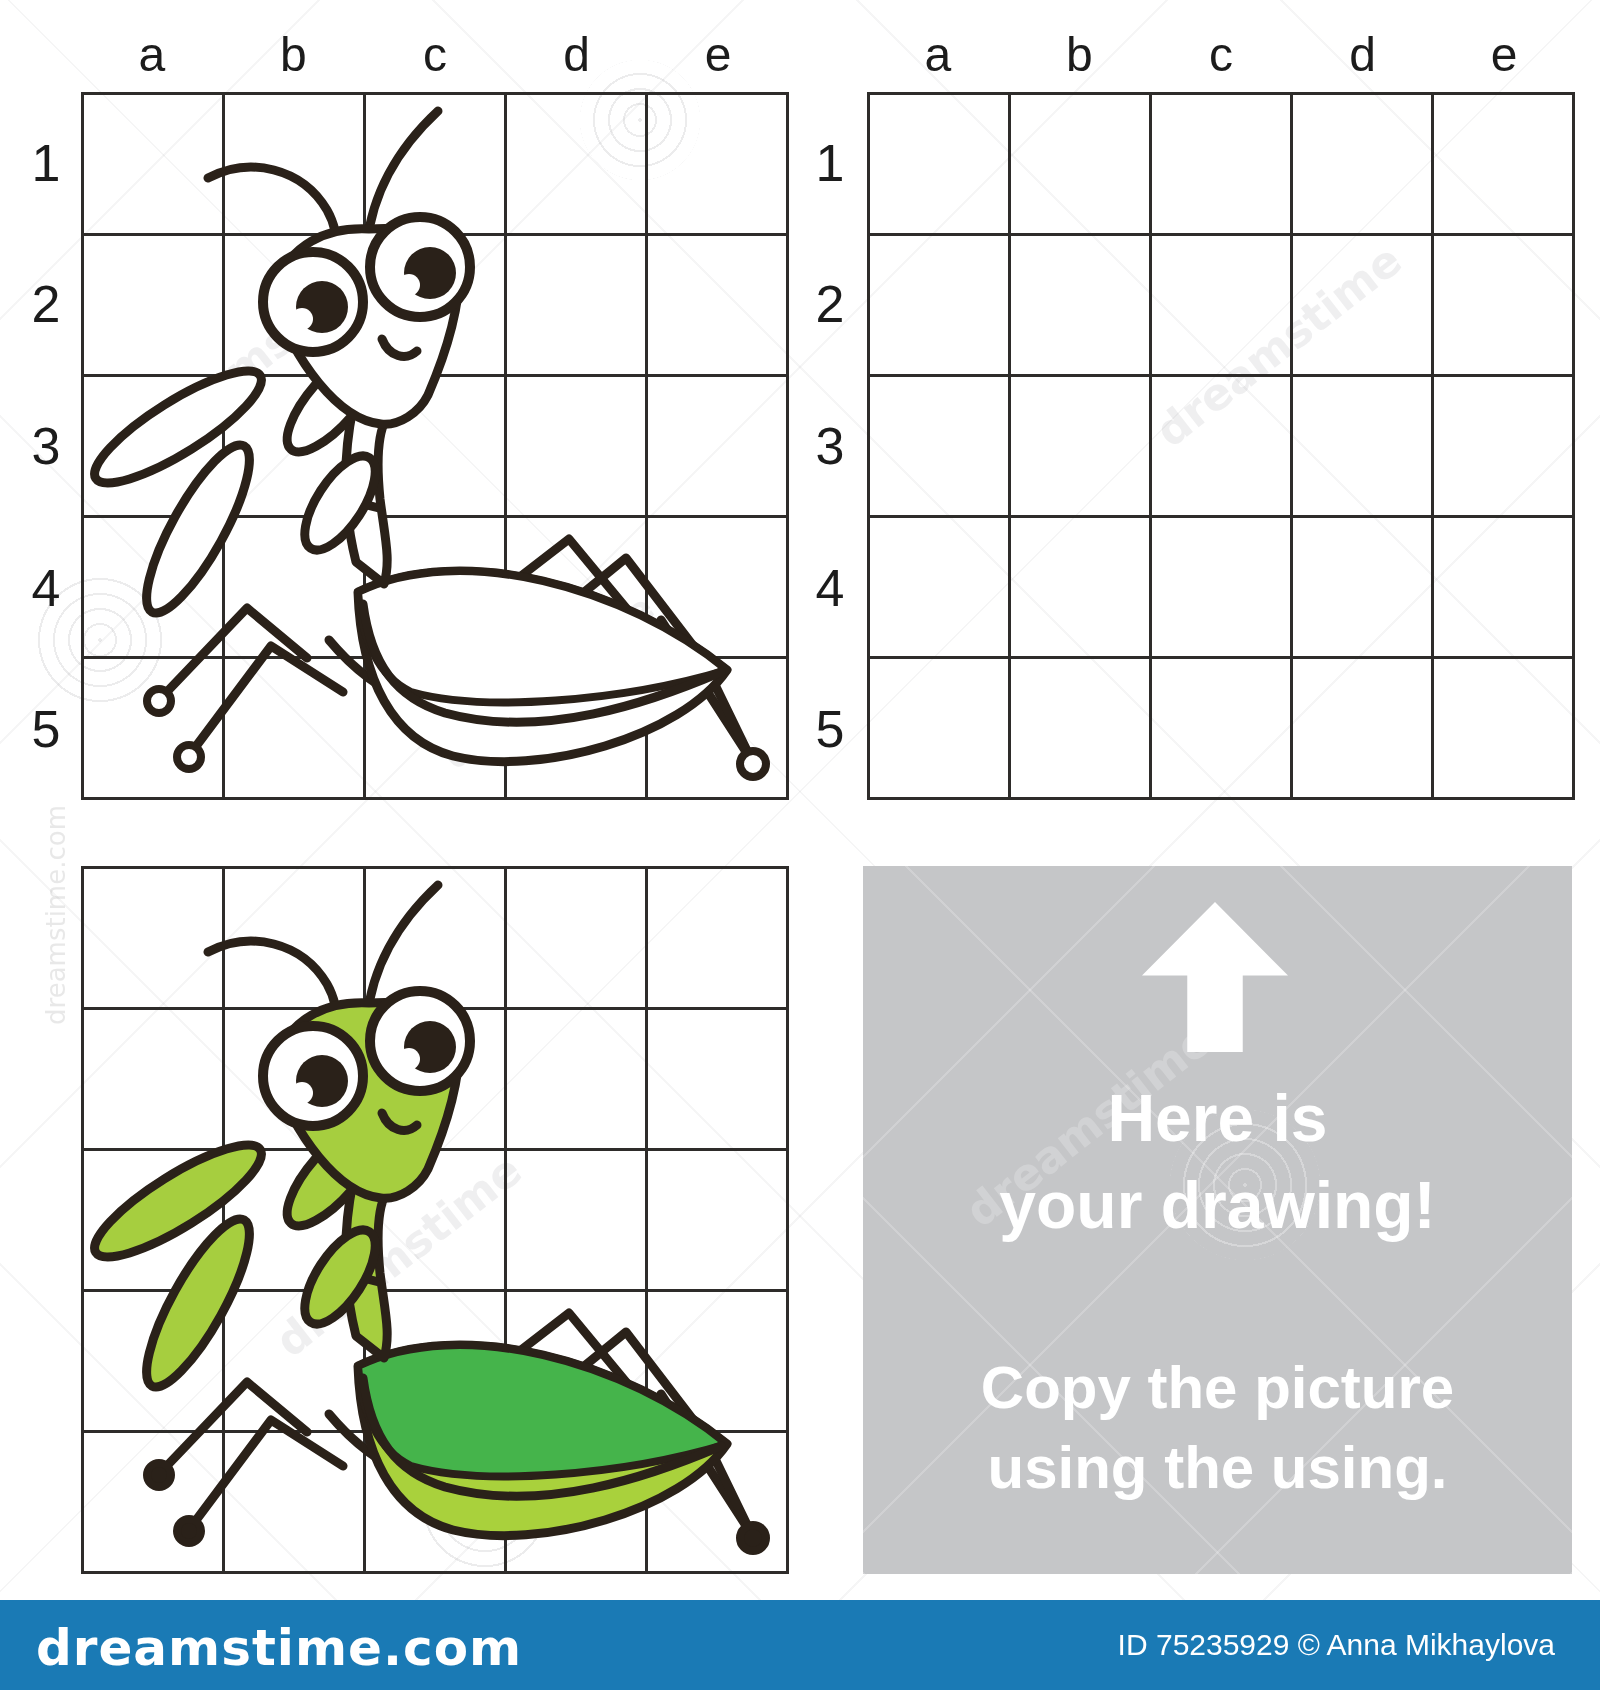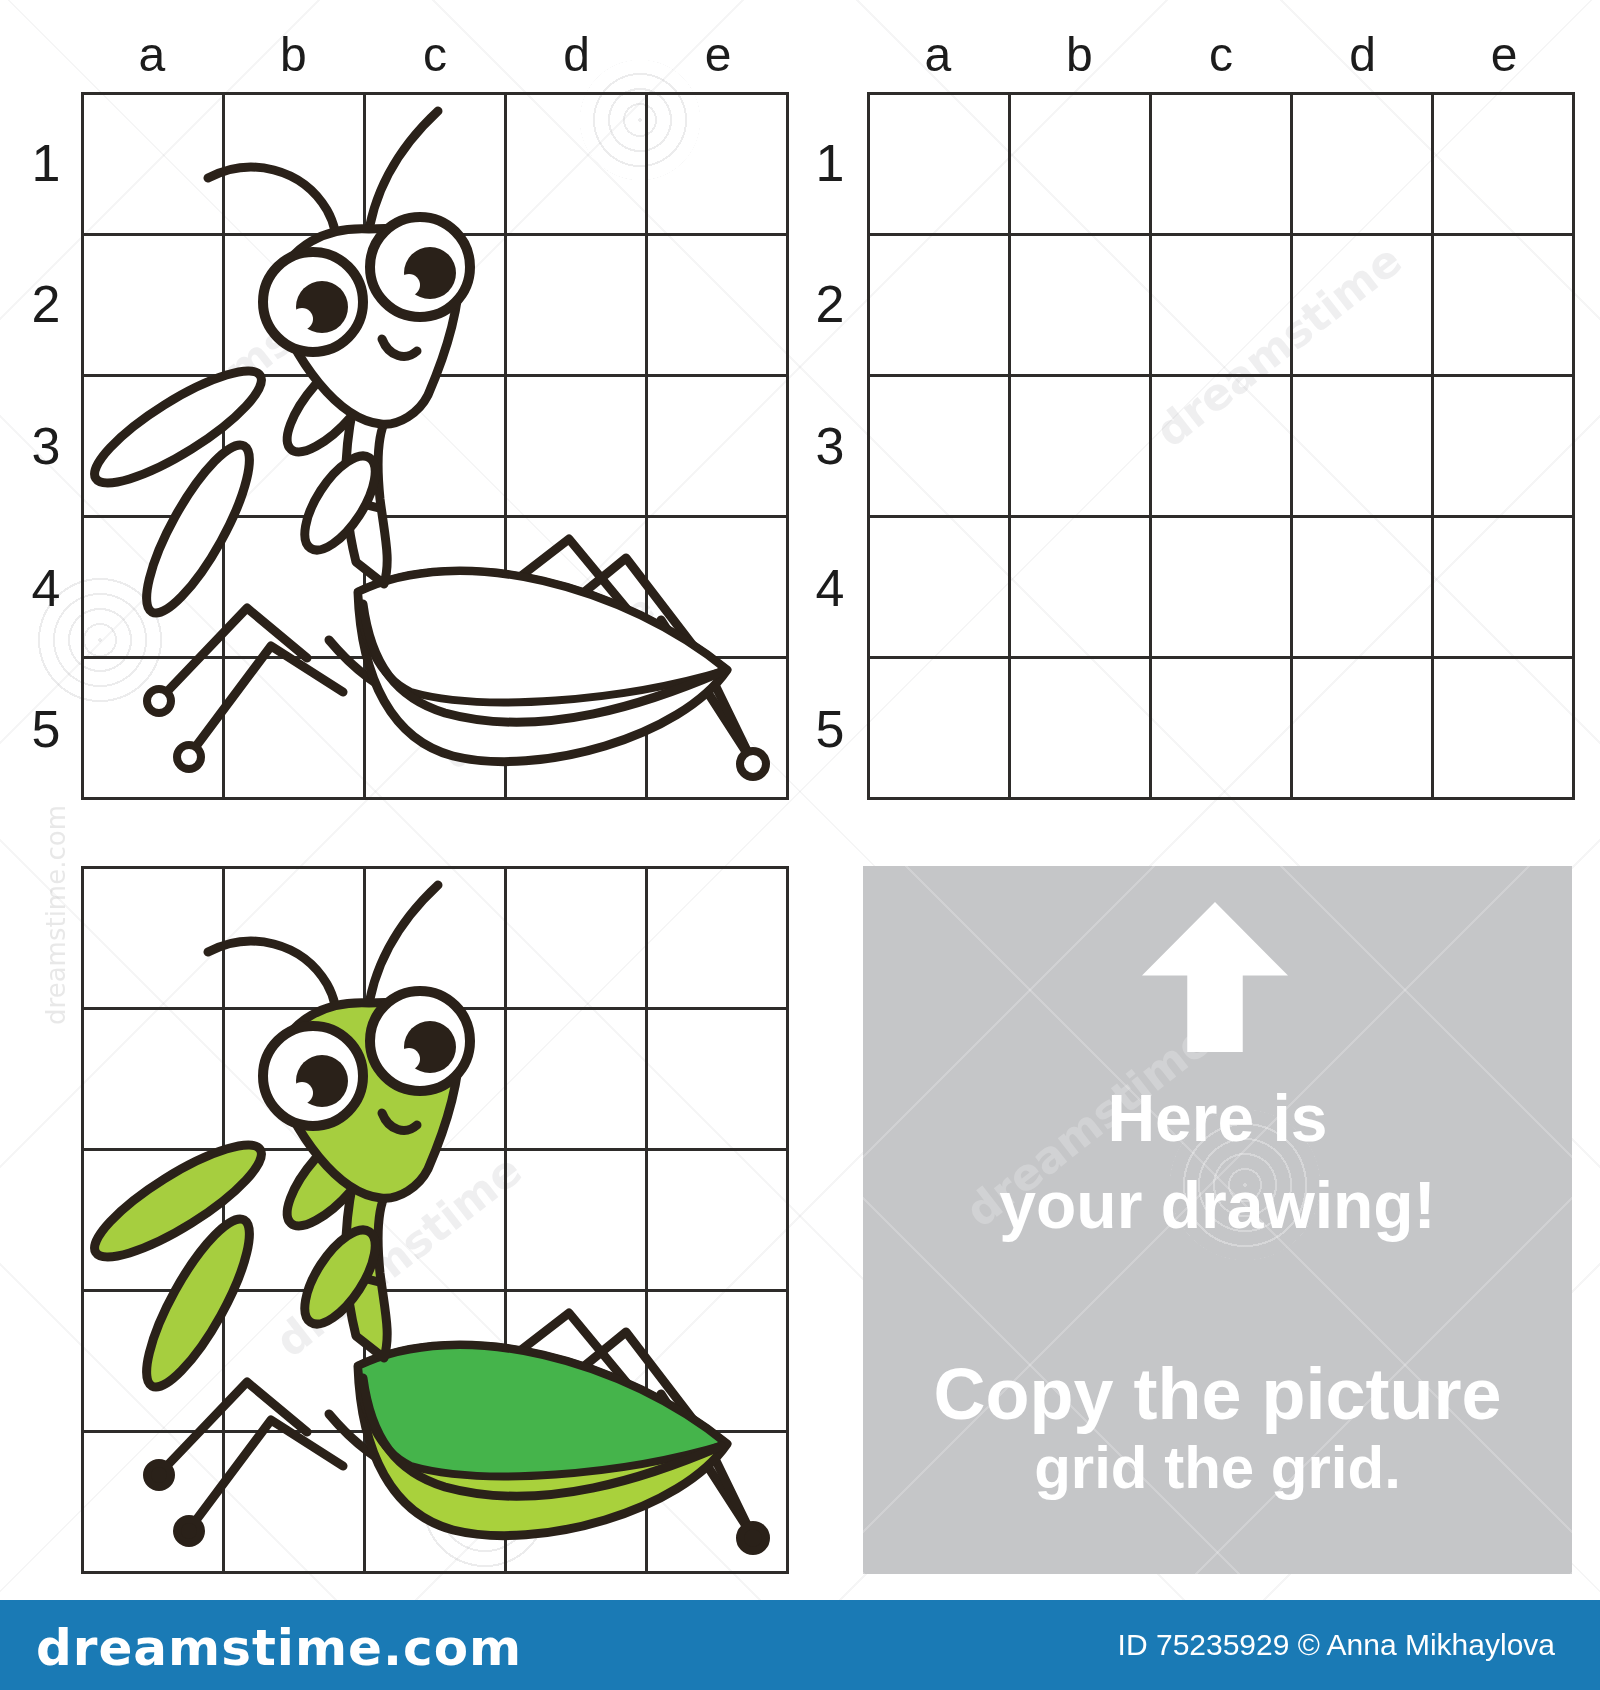--- a/index.html
+++ b/index.html
@@ -56,21 +56,21 @@
     background-color:var(--box-gray);
     background-image:
       repeating-linear-gradient(45deg, rgba(255,255,255,.20) 0 2px, transparent 2px 265px),
       repeating-linear-gradient(-45deg, rgba(255,255,255,.20) 0 2px, transparent 2px 265px);}
   .arrow-up{position:absolute;left:279px;top:36px;width:146px;height:150px;background:var(--arrow-white);
     clip-path:polygon(50% 0,100% 49%,69% 49%,69% 100%,31% 100%,31% 49%,0 49%);}
   .gb-line{position:absolute;width:100%;text-align:center;color:#ffffff;font-weight:bold;
            font-family:"Liberation Sans",sans-serif;}
   .l-here{top:214px;font-size:66px;}
   .l-your{top:301px;font-size:66px;}
-  .l-copy{top:487px;font-size:72px;}
+  .l-copy{top:487px;font-size:60px;}
   .l-using{top:567px;font-size:60px;}
 
   
   .bluebar{position:absolute;left:0;top:1600px;width:1600px;height:90px;background:var(--bar-blue);z-index:3;}
   .logo{position:absolute;left:36px;top:0;height:90px;line-height:96px;color:#fff;
         font-family:"DejaVu Sans",sans-serif;font-weight:bold;font-size:50px;letter-spacing:1px;}
   .credit{position:absolute;right:45px;top:0;height:90px;line-height:90px;color:#fff;
           font-size:30px;font-family:"Liberation Sans",sans-serif;}
 
   
@@ -187,21 +187,21 @@
     <svg class="mantis-color" width="705" height="705" viewBox="0 0 705 705">
       <use href="#mantis"></use>
     </svg>
   </div>
 
   <div class="graybox">
     <div class="arrow-up"></div>
     <div class="gb-line l-here">Here is</div>
     <div class="gb-line l-your">your drawing!</div>
     <div class="gb-line l-copy">Copy the picture</div>
-    <div class="gb-line l-using">grid the grid.</div>
+    <div class="gb-line l-using">using the using.</div>
   </div>
 
   <div class="bluebar">
     <div class="logo">dreamstime.com</div>
     <div class="credit">ID 75235929 © Anna Mikhaylova</div>
   </div>
 
 </div>
 
 </body></html>

